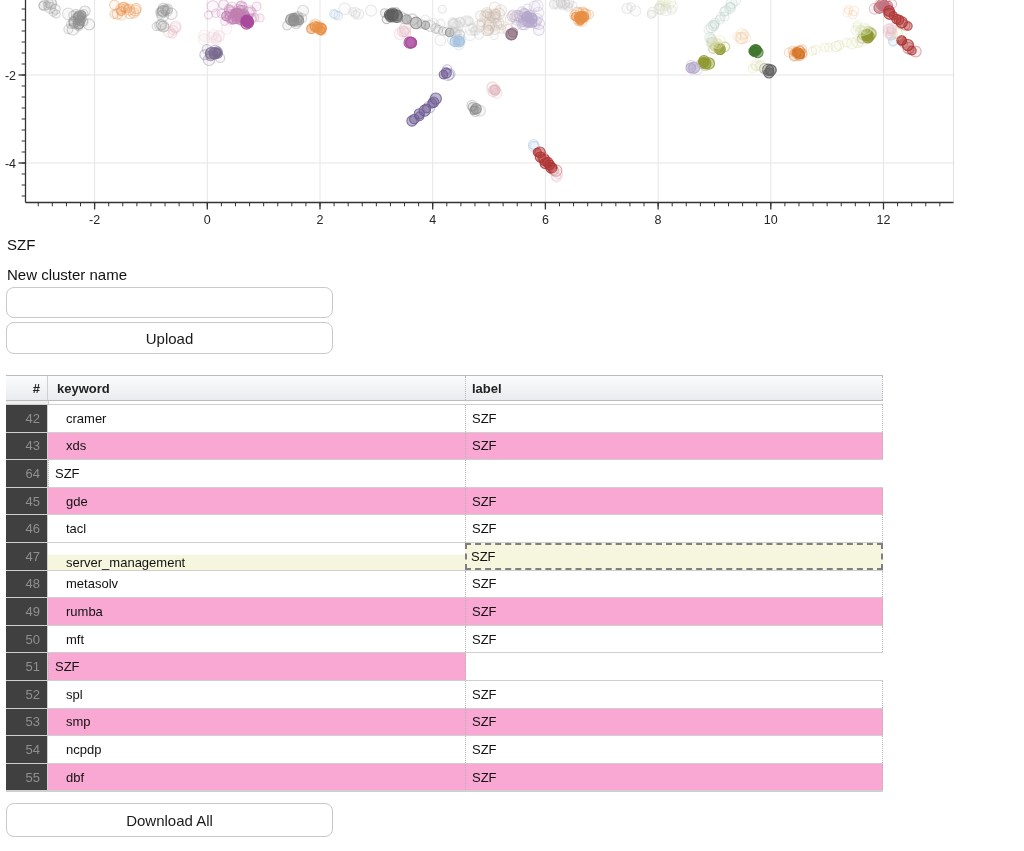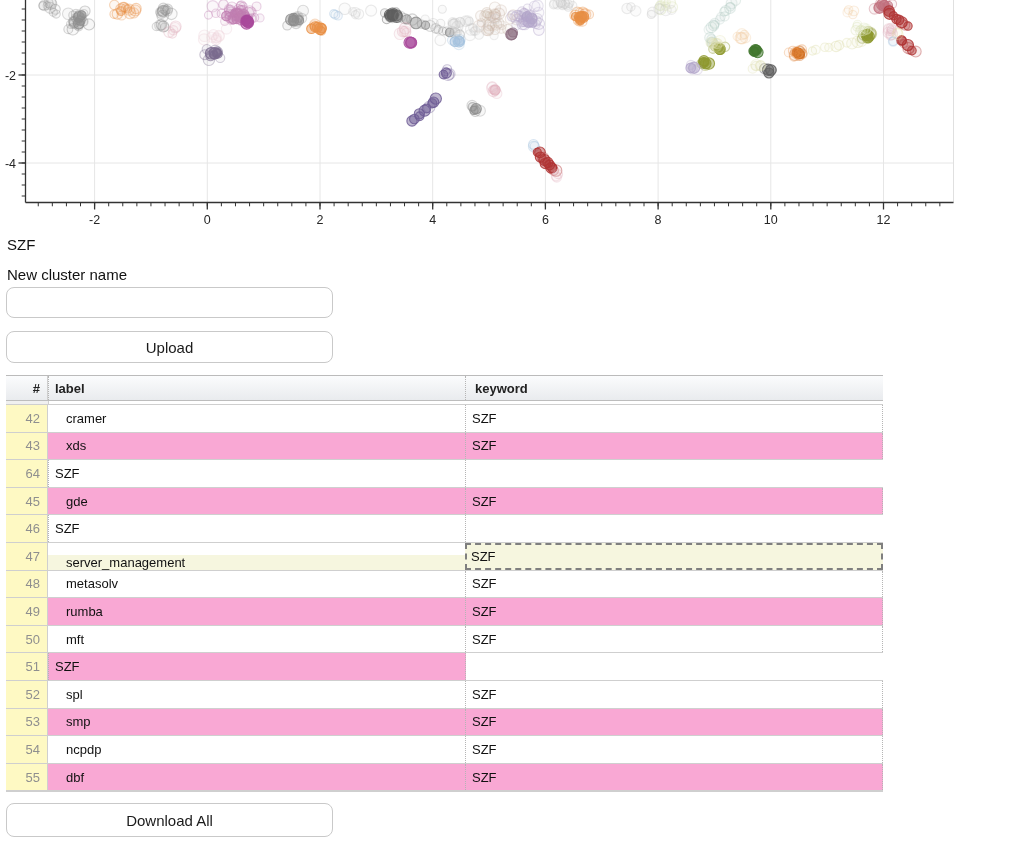--- a/index.html
+++ b/index.html
@@ -8,41 +8,41 @@
   #plot{position:absolute;left:0;top:0;}
   .txt{position:absolute;color:#111;font-size:15px;}
   #szf-label{left:7px;top:236px;}
   #new-cluster-label{left:7px;top:266px;}
   .box{position:absolute;left:6px;width:327px;background:#fff;border:1px solid #c9c9c9;
        border-radius:8px;box-sizing:border-box;}
   #cluster-input{top:287px;height:31px;font-size:15px;padding:0 10px;outline:none;
                  font-family:"Liberation Sans",sans-serif;color:#111;}
   .btn{display:flex;align-items:center;justify-content:center;font-size:15px;color:#1a1a1a;
        cursor:pointer;}
-  #upload-btn{top:331px;height:32px;}
+  #upload-btn{top:322px;height:32px;}
   #download-btn{top:803px;height:34px;}
   
   #tbl{position:absolute;left:6px;top:375px;width:877px;}
   #thead{display:flex;height:24px;align-items:center;
          background:linear-gradient(#fbfcfd,#e9ebee);
          border-top:1px solid #bbb;border-bottom:1px solid #bdbdbd;
          font-size:13px;font-weight:bold;color:#222;}
   .hc{box-sizing:border-box;height:100%;display:flex;align-items:center;}
   .c-num{width:42px;justify-content:flex-end;padding-right:7px;border-right:1px solid #cfcfcf;}
   .c-key{width:417px;padding-left:9px;box-sizing:border-box;}
   .c-lab{width:418px;padding-left:6px;box-sizing:border-box;
          border-left:1px dotted #b5b5b5;border-right:1px dotted #b5b5b5;}
   #tbody{border-bottom:1px solid #cfcfcf;}
   .sliver{height:3px;border-bottom:1px solid #cfcfcf;display:flex;}
   .sliver .s1{width:42px;background:#f0f0f0;border-right:1px solid #cfcfcf;}
   .row{display:flex;height:26.6px;border-bottom:1px solid #cfcfcf;font-size:13px;
        align-items:stretch;background:#fff;}
   .row.alt .cell-key,.row.alt .cell-lab{background:#f9a8d4;}
   .cell{display:flex;align-items:center;box-sizing:border-box;}
-  .cell-num{width:42px;justify-content:flex-end;padding-right:7px;background:#fef9c3;
+  .cell-num{width:42px;justify-content:flex-end;padding-right:7px;background:#404040;
             border-right:1px solid #cfcfcf;color:#8f8f8f;}
   .cell-key{width:417px;padding-left:18px;color:#111;}
   .cell-lab{width:418px;padding-left:6px;color:#111;
             border-left:1px dotted #b5b5b5;border-right:1px dotted #b5b5b5;}
   .row.selected .cell-key{background:#f6f6df;margin-top:12px;}
   .row.selected .cell-lab{background:#f6f6df;border:2px dashed #7f7f7f;padding-left:4px;}
 </style>
 </head>
 <body>
 
@@ -784,22 +784,22 @@
 
   <div class="txt" id="new-cluster-label">New cluster name</div>
 
   <input class="box" id="cluster-input" type="text" value="" style="">
 
   <div class="box btn" id="upload-btn">Upload</div>
 
   <div id="tbl">
     <div id="thead">
       <div class="hc c-num">#</div>
+      <div class="hc c-key">keyword</div>
       <div class="hc c-lab">label</div>
-      <div class="hc c-key">keyword</div>
     </div>
     <div id="tbody">
       <div class="sliver">
           <div class="s1"></div>
         </div>
     <div class="row">
           <div class="cell cell-num">42</div>
           <div class="cell cell-key">cramer</div>
           <div class="cell cell-lab">SZF</div>
         </div>
@@ -812,20 +812,21 @@
           <div class="cell cell-num">64</div>
           <div class="cell cell-lab">SZF</div>
         </div>
         <div class="row alt">
           <div class="cell cell-num">45</div>
           <div class="cell cell-key">gde</div>
           <div class="cell cell-lab">SZF</div>
         </div>
         <div class="row">
           <div class="cell cell-num">46</div>
+          <div class="cell cell-key">tacl</div>
           <div class="cell cell-lab">SZF</div>
         </div>
         <div class="row alt selected">
           <div class="cell cell-num">47</div>
           <div class="cell cell-key">server_management</div>
           <div class="cell cell-lab">SZF</div>
         </div>
         <div class="row">
           <div class="cell cell-num">48</div>
           <div class="cell cell-key">metasolv</div>

